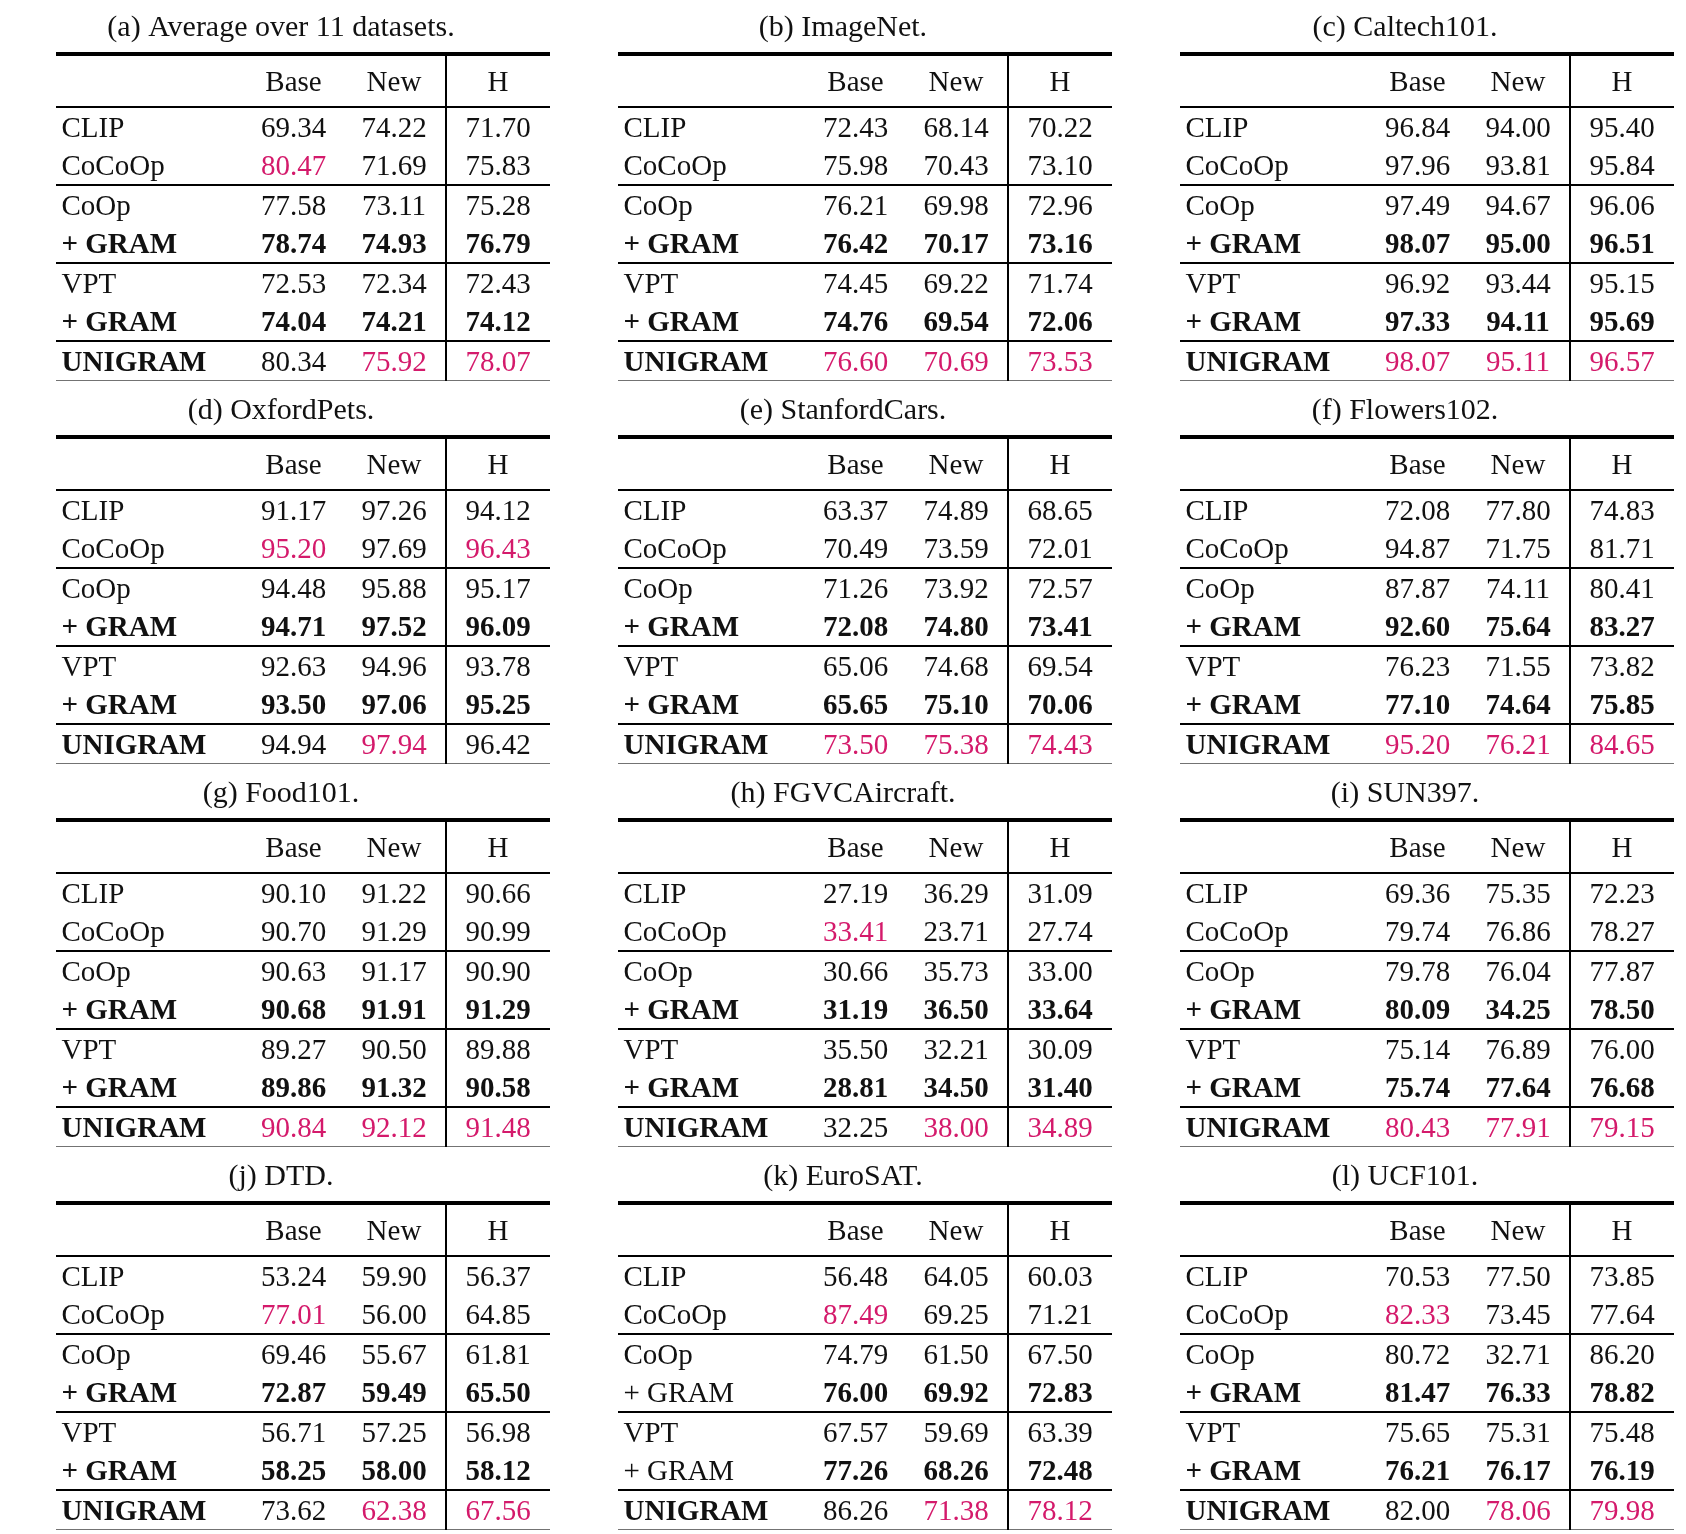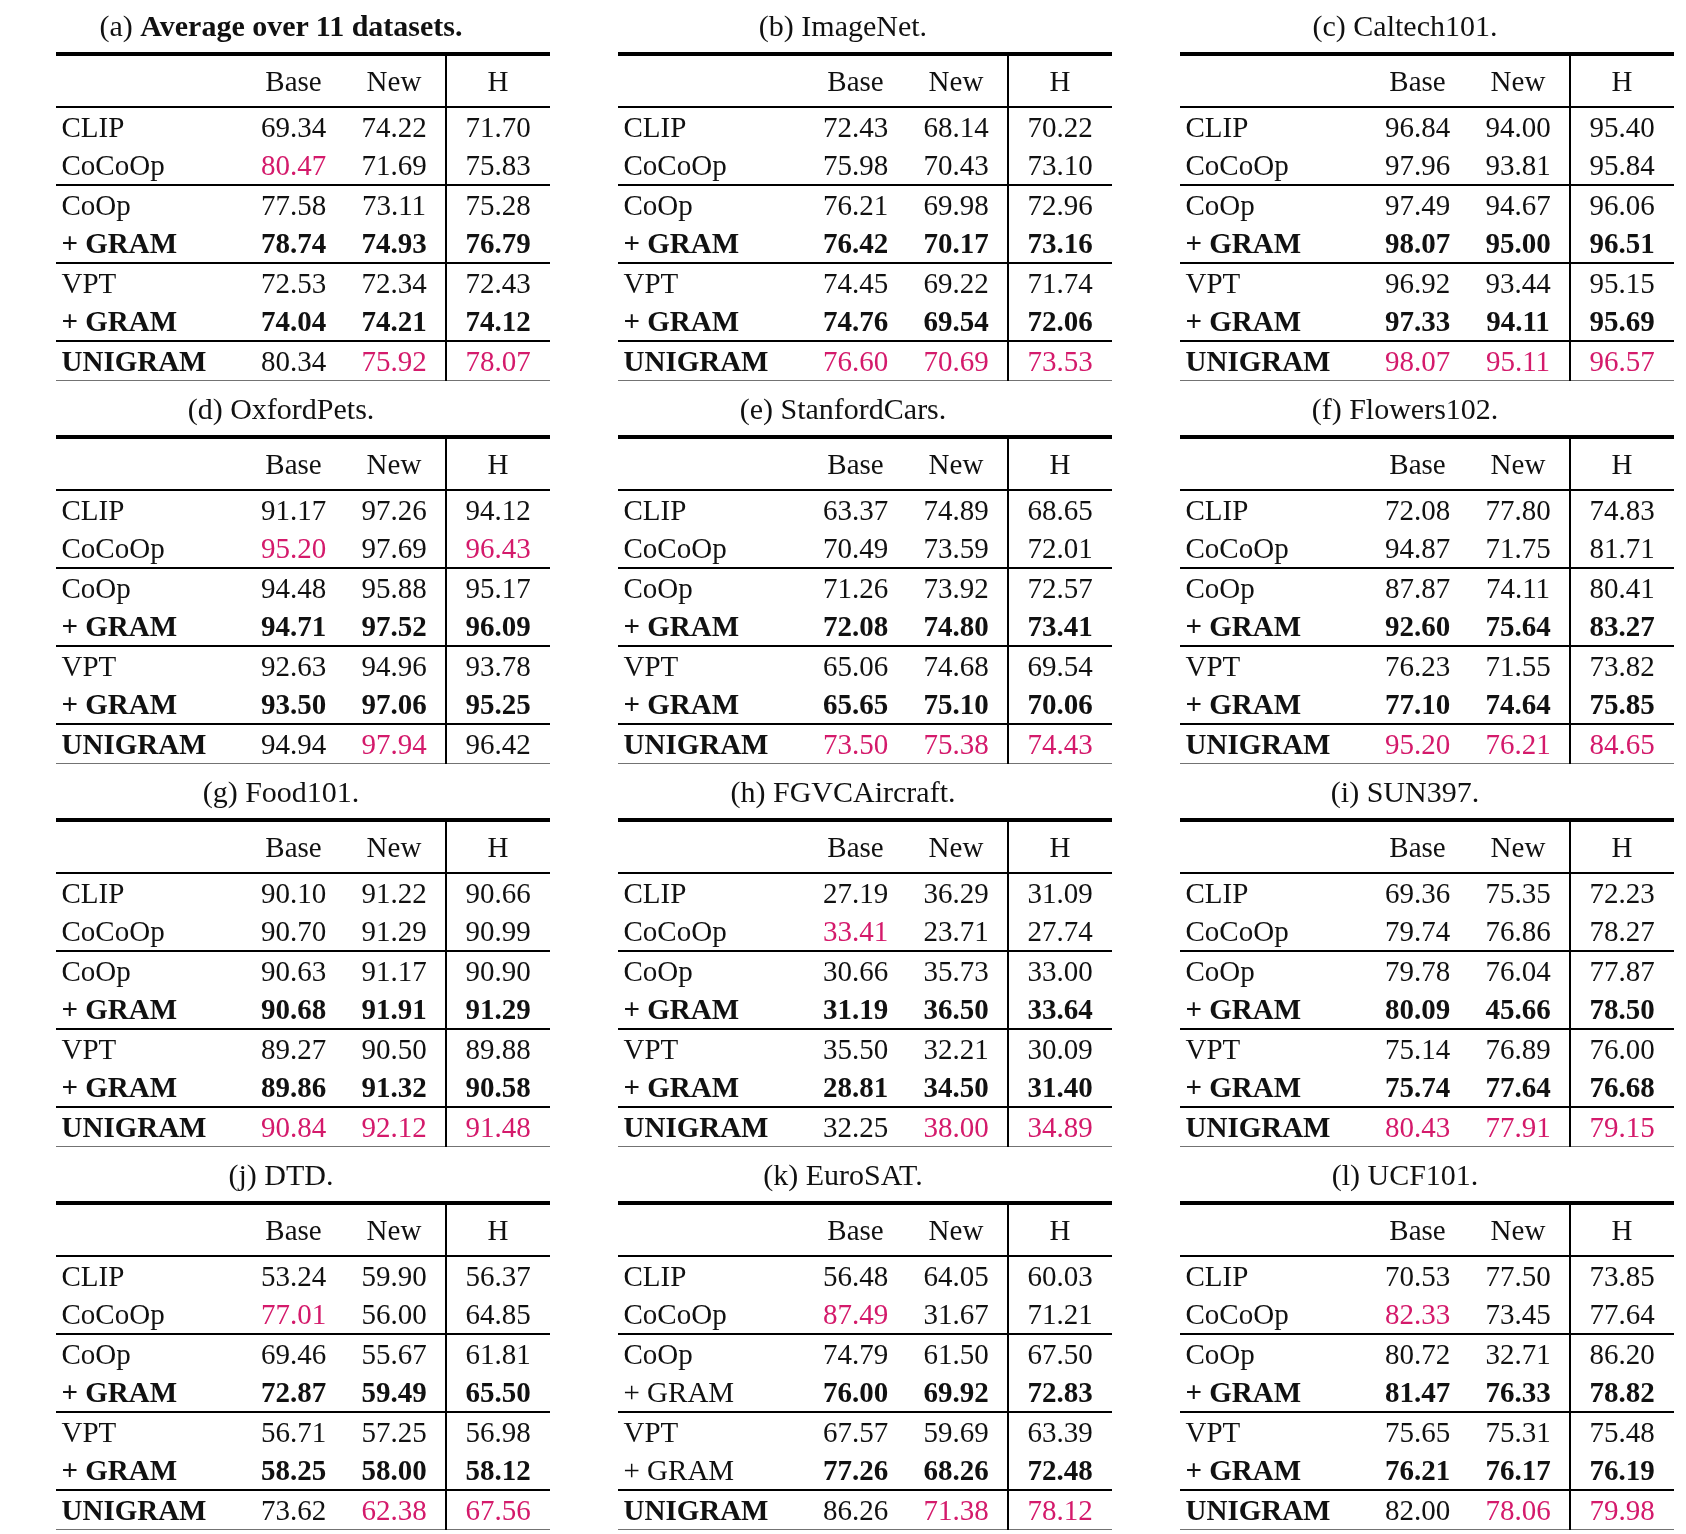--- a/index.html
+++ b/index.html
@@ -23,21 +23,21 @@
     align-items: center;
   }
   .caption {
     height: 52px;
     display: flex;
     align-items: center;
     justify-content: center;
     font-size: 30px;
     white-space: pre;
   }
-  .caption .bold { font-weight: bold; }
+  .caption .bold { font-weight: normal; }
   table {
     border-collapse: collapse;
     table-layout: fixed;
     width: 494px;
     font-size: 29px;
     margin-left: 43px;
   }
   th, td { padding: 0; font-weight: normal; }
   thead th {
     height: 50px;
@@ -602,21 +602,21 @@
           </tr>
           <tr class="group-start">
             <td class="label">CoOp</td>
             <td class="num">79.78</td>
             <td class="num">76.04</td>
             <td class="num h-col">77.87</td>
           </tr>
           <tr>
             <td class="label bold">+ GRAM</td>
             <td class="num bold">80.09</td>
-            <td class="num bold">45.66</td>
+            <td class="num bold">34.25</td>
             <td class="num h-col bold">78.50</td>
           </tr>
           <tr class="group-start">
             <td class="label">VPT</td>
             <td class="num">75.14</td>
             <td class="num">76.89</td>
             <td class="num h-col">76.00</td>
           </tr>
           <tr>
             <td class="label bold">+ GRAM</td>
@@ -718,21 +718,21 @@
       <tbody>
           <tr>
             <td class="label">CLIP</td>
             <td class="num">56.48</td>
             <td class="num">64.05</td>
             <td class="num h-col">60.03</td>
           </tr>
           <tr>
             <td class="label">CoCoOp</td>
             <td class="num pink">87.49</td>
-            <td class="num">31.67</td>
+            <td class="num">69.25</td>
             <td class="num h-col">71.21</td>
           </tr>
           <tr class="group-start">
             <td class="label">CoOp</td>
             <td class="num">74.79</td>
             <td class="num">61.50</td>
             <td class="num h-col">67.50</td>
           </tr>
           <tr>
             <td class="label">+ GRAM</td>

